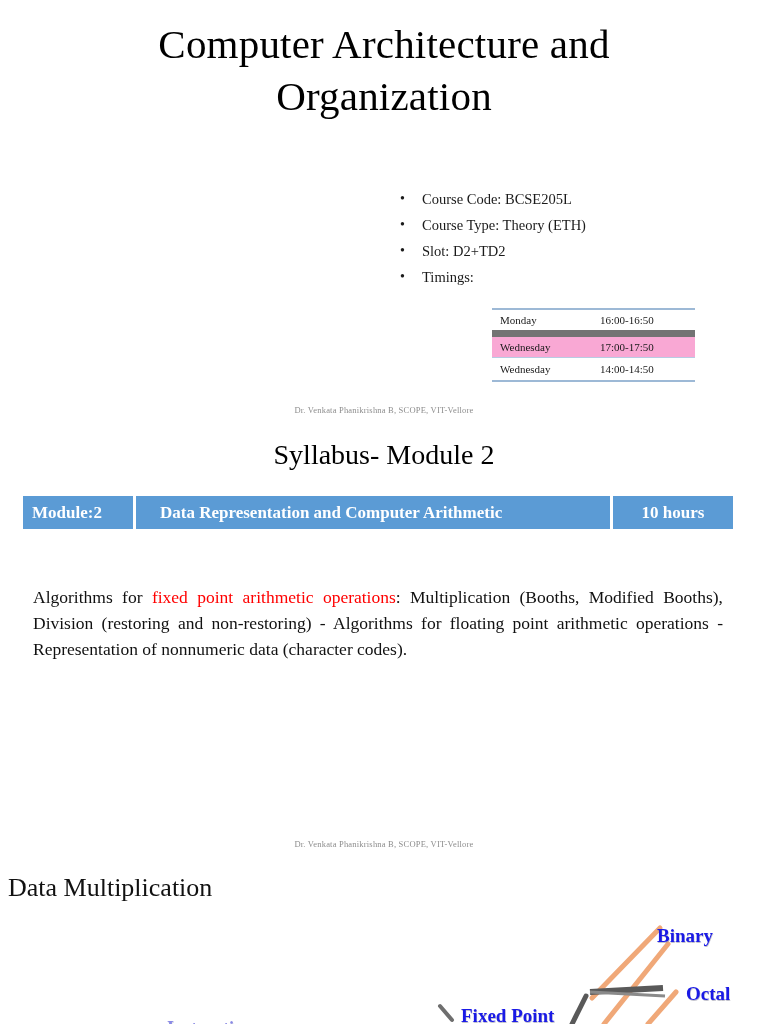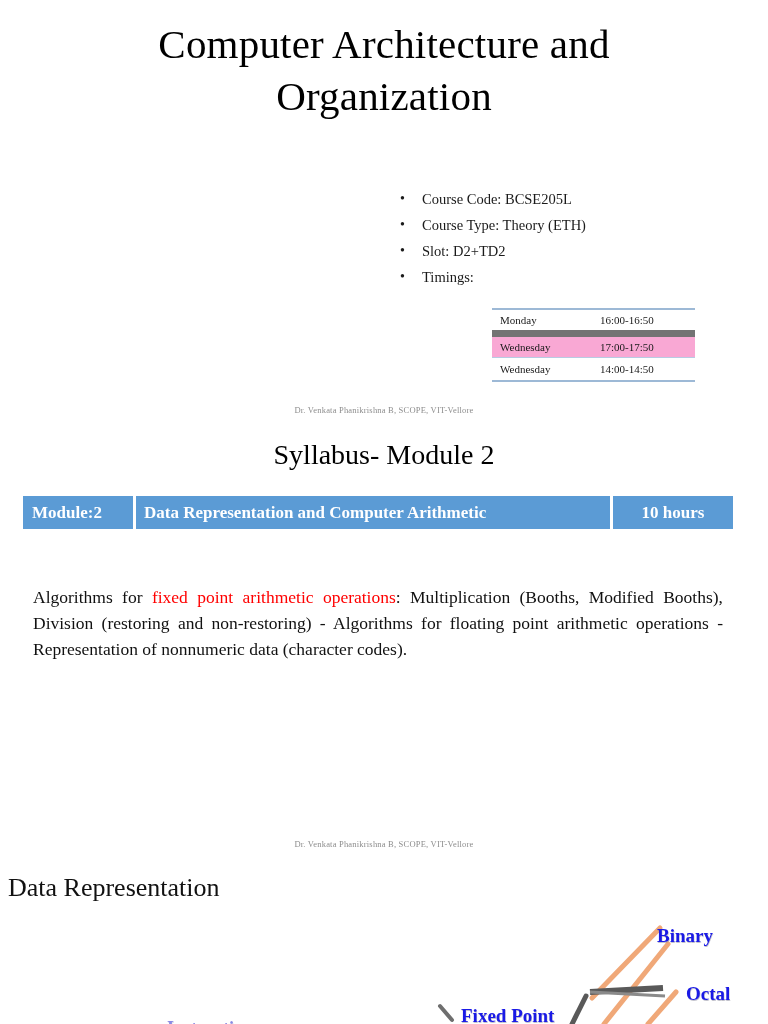--- a/index.html
+++ b/index.html
@@ -139,21 +139,21 @@
     white-space: nowrap;
   }
   .module-bar .divider {
     width: 3px;
     align-self: stretch;
     background: #ffffff;
     flex: 0 0 auto;
   }
   .module-bar .cell-topic {
     flex: 1 1 auto;
-    padding-left: 8px;
+    padding-left: 24px;
     box-sizing: border-box;
     white-space: nowrap;
   }
   .module-bar .cell-hours {
     width: 120px;
     text-align: center;
     box-sizing: border-box;
     white-space: nowrap;
   }
 
@@ -260,21 +260,21 @@
     <div class="divider"></div>
     <div class="cell-topic">Data Representation and Computer Arithmetic</div>
     <div class="divider"></div>
     <div class="cell-hours">10 hours</div>
   </div>
 
   <p class="syllabus-body"><span>Algorithms for </span><span class="hl-red">fixed point arithmetic operations</span><span>: Multiplication (Booths, Modified Booths), Division (restoring and non-restoring) - Algorithms for floating point arithmetic operations - Representation of nonnumeric data (character codes).</span></p>
 
   <div class="slide-footer footer-2">Dr. Venkata Phanikrishna B, SCOPE, VIT-Vellore</div>
 
-  <div class="data-rep-heading">Data Representation</div>
+  <div class="data-rep-heading">Data Multiplication</div>
 
   <div class="diagram">
     <svg width="768" height="124" viewBox="0 0 768 124" xmlns="http://www.w3.org/2000/svg">
 
       <line x1="592" y1="98" x2="660" y2="28" stroke="#F0A878" stroke-width="5" stroke-linecap="round"></line>
 
       <line x1="668" y1="44" x2="604" y2="124" stroke="#F0A878" stroke-width="5" stroke-linecap="round"></line>
 
       <line x1="676" y1="92" x2="648" y2="124" stroke="#F0A878" stroke-width="5" stroke-linecap="round"></line>
 

